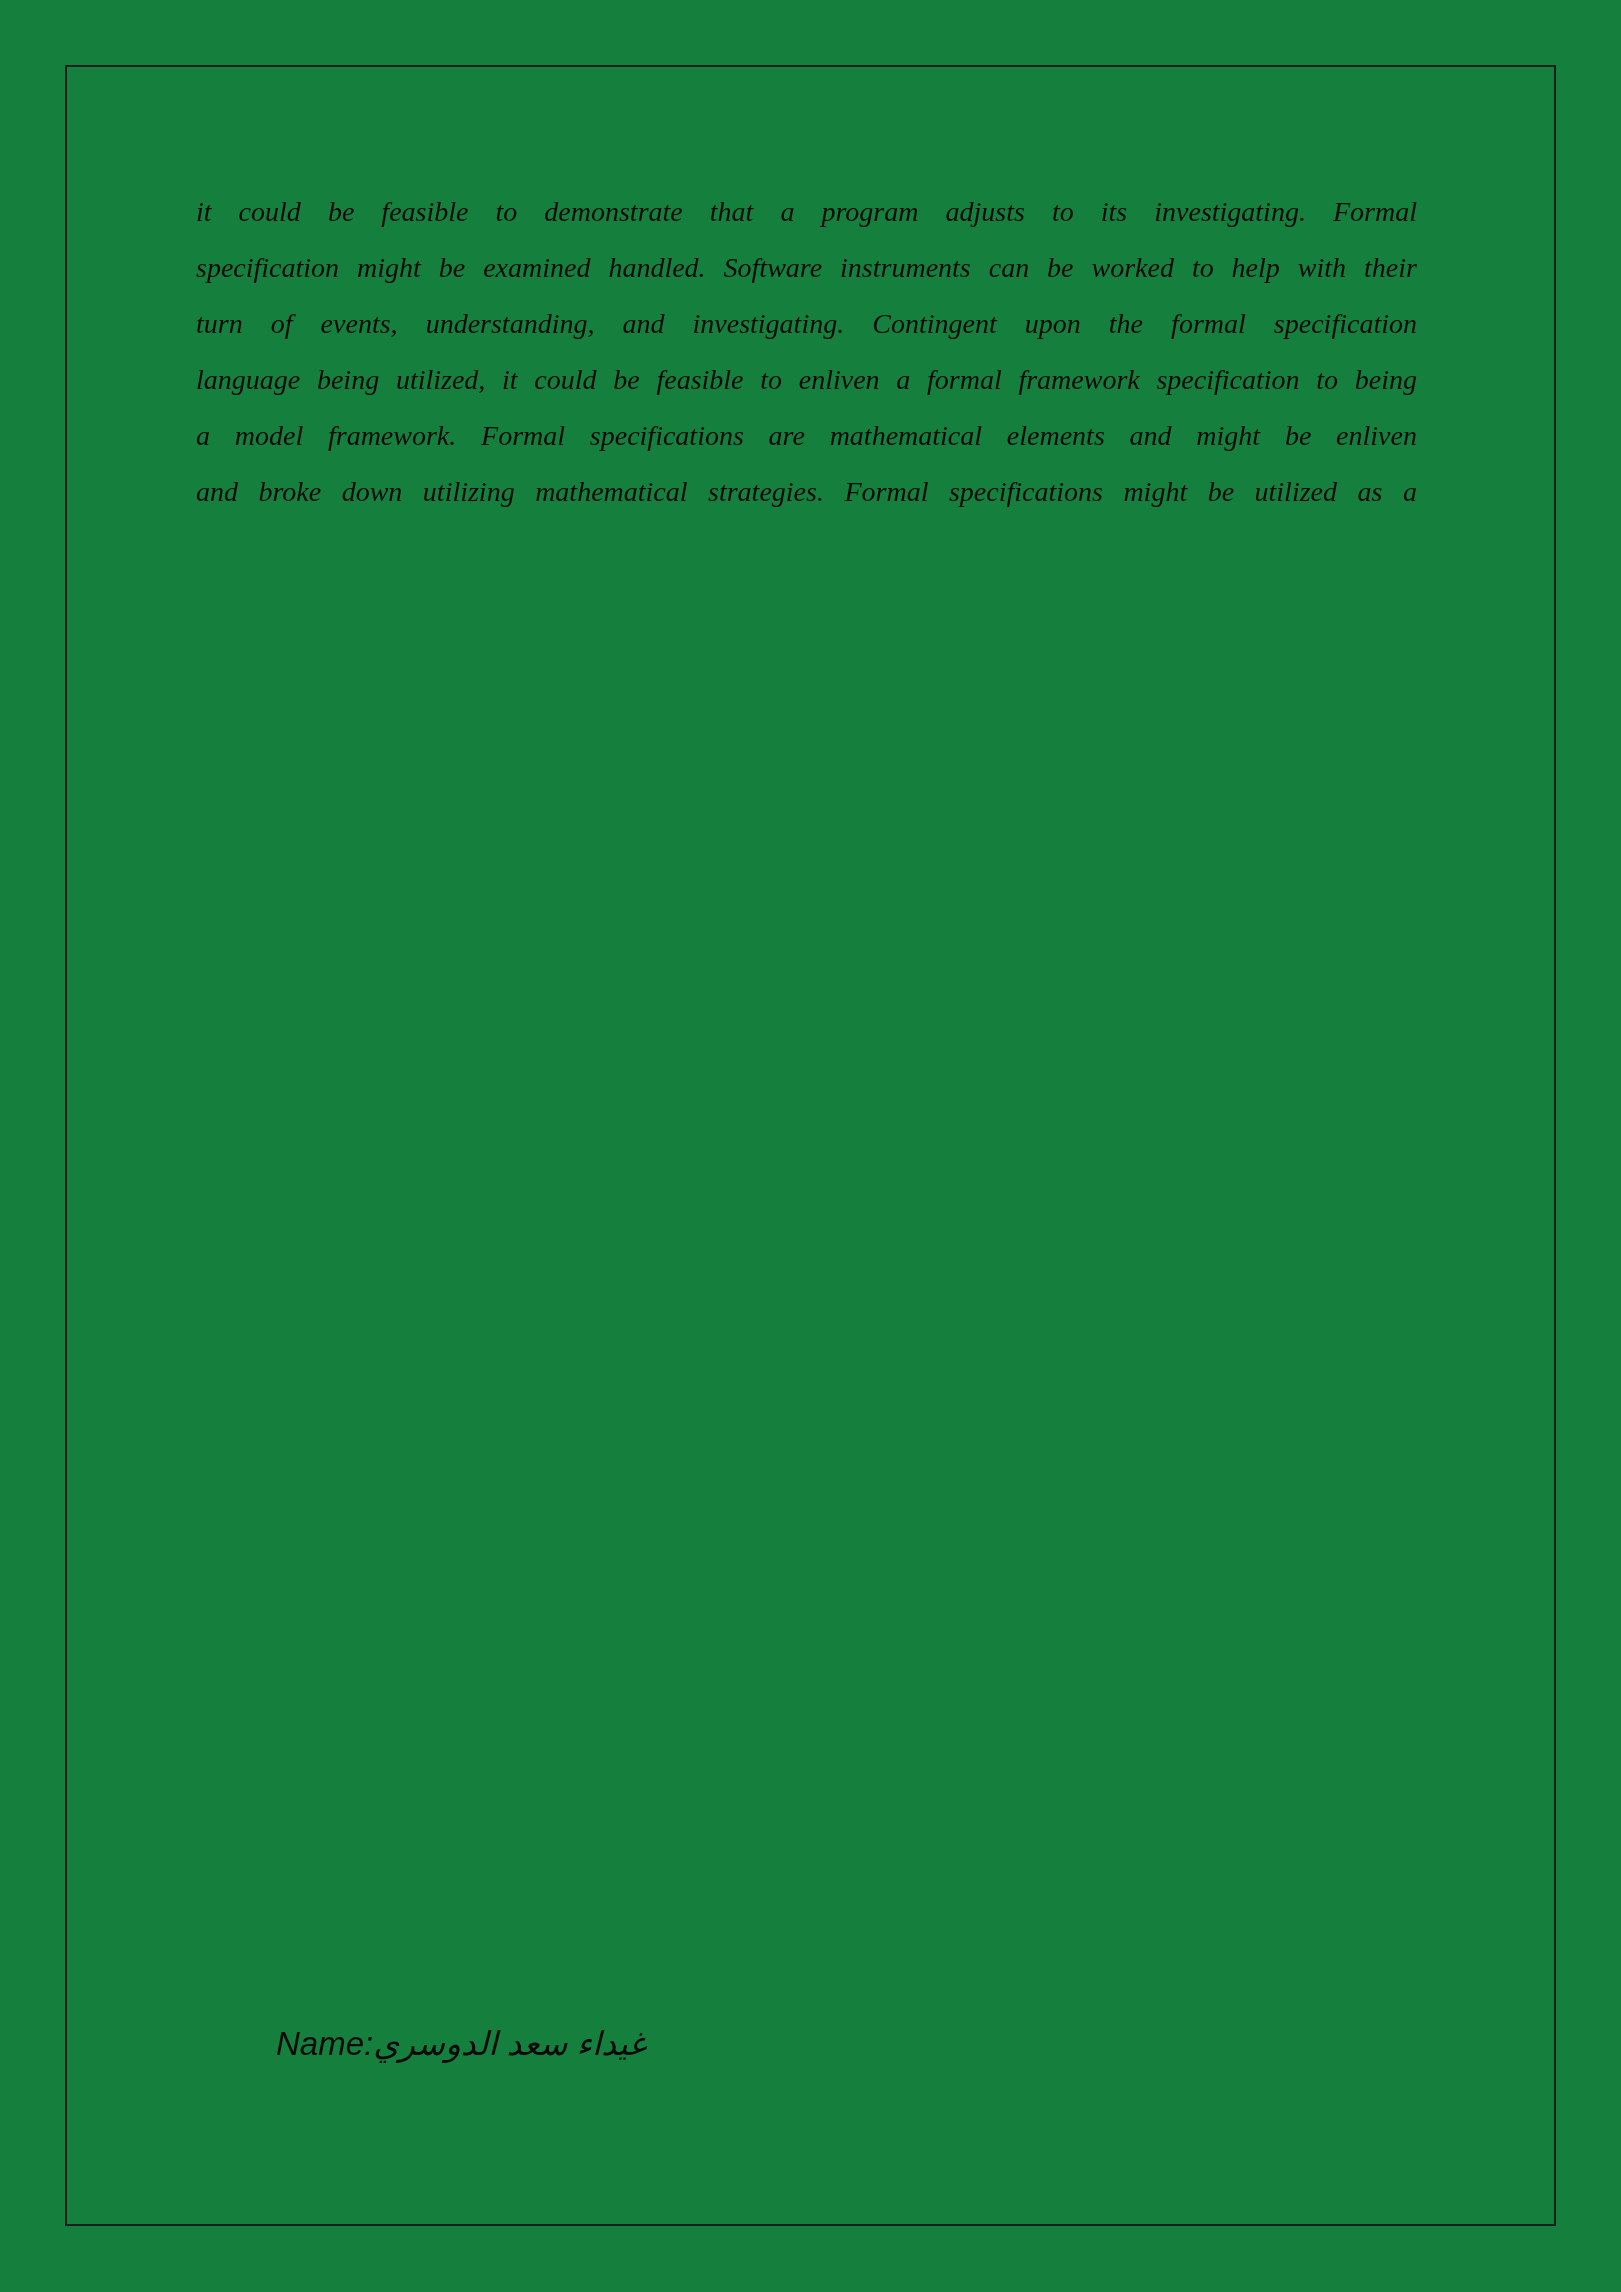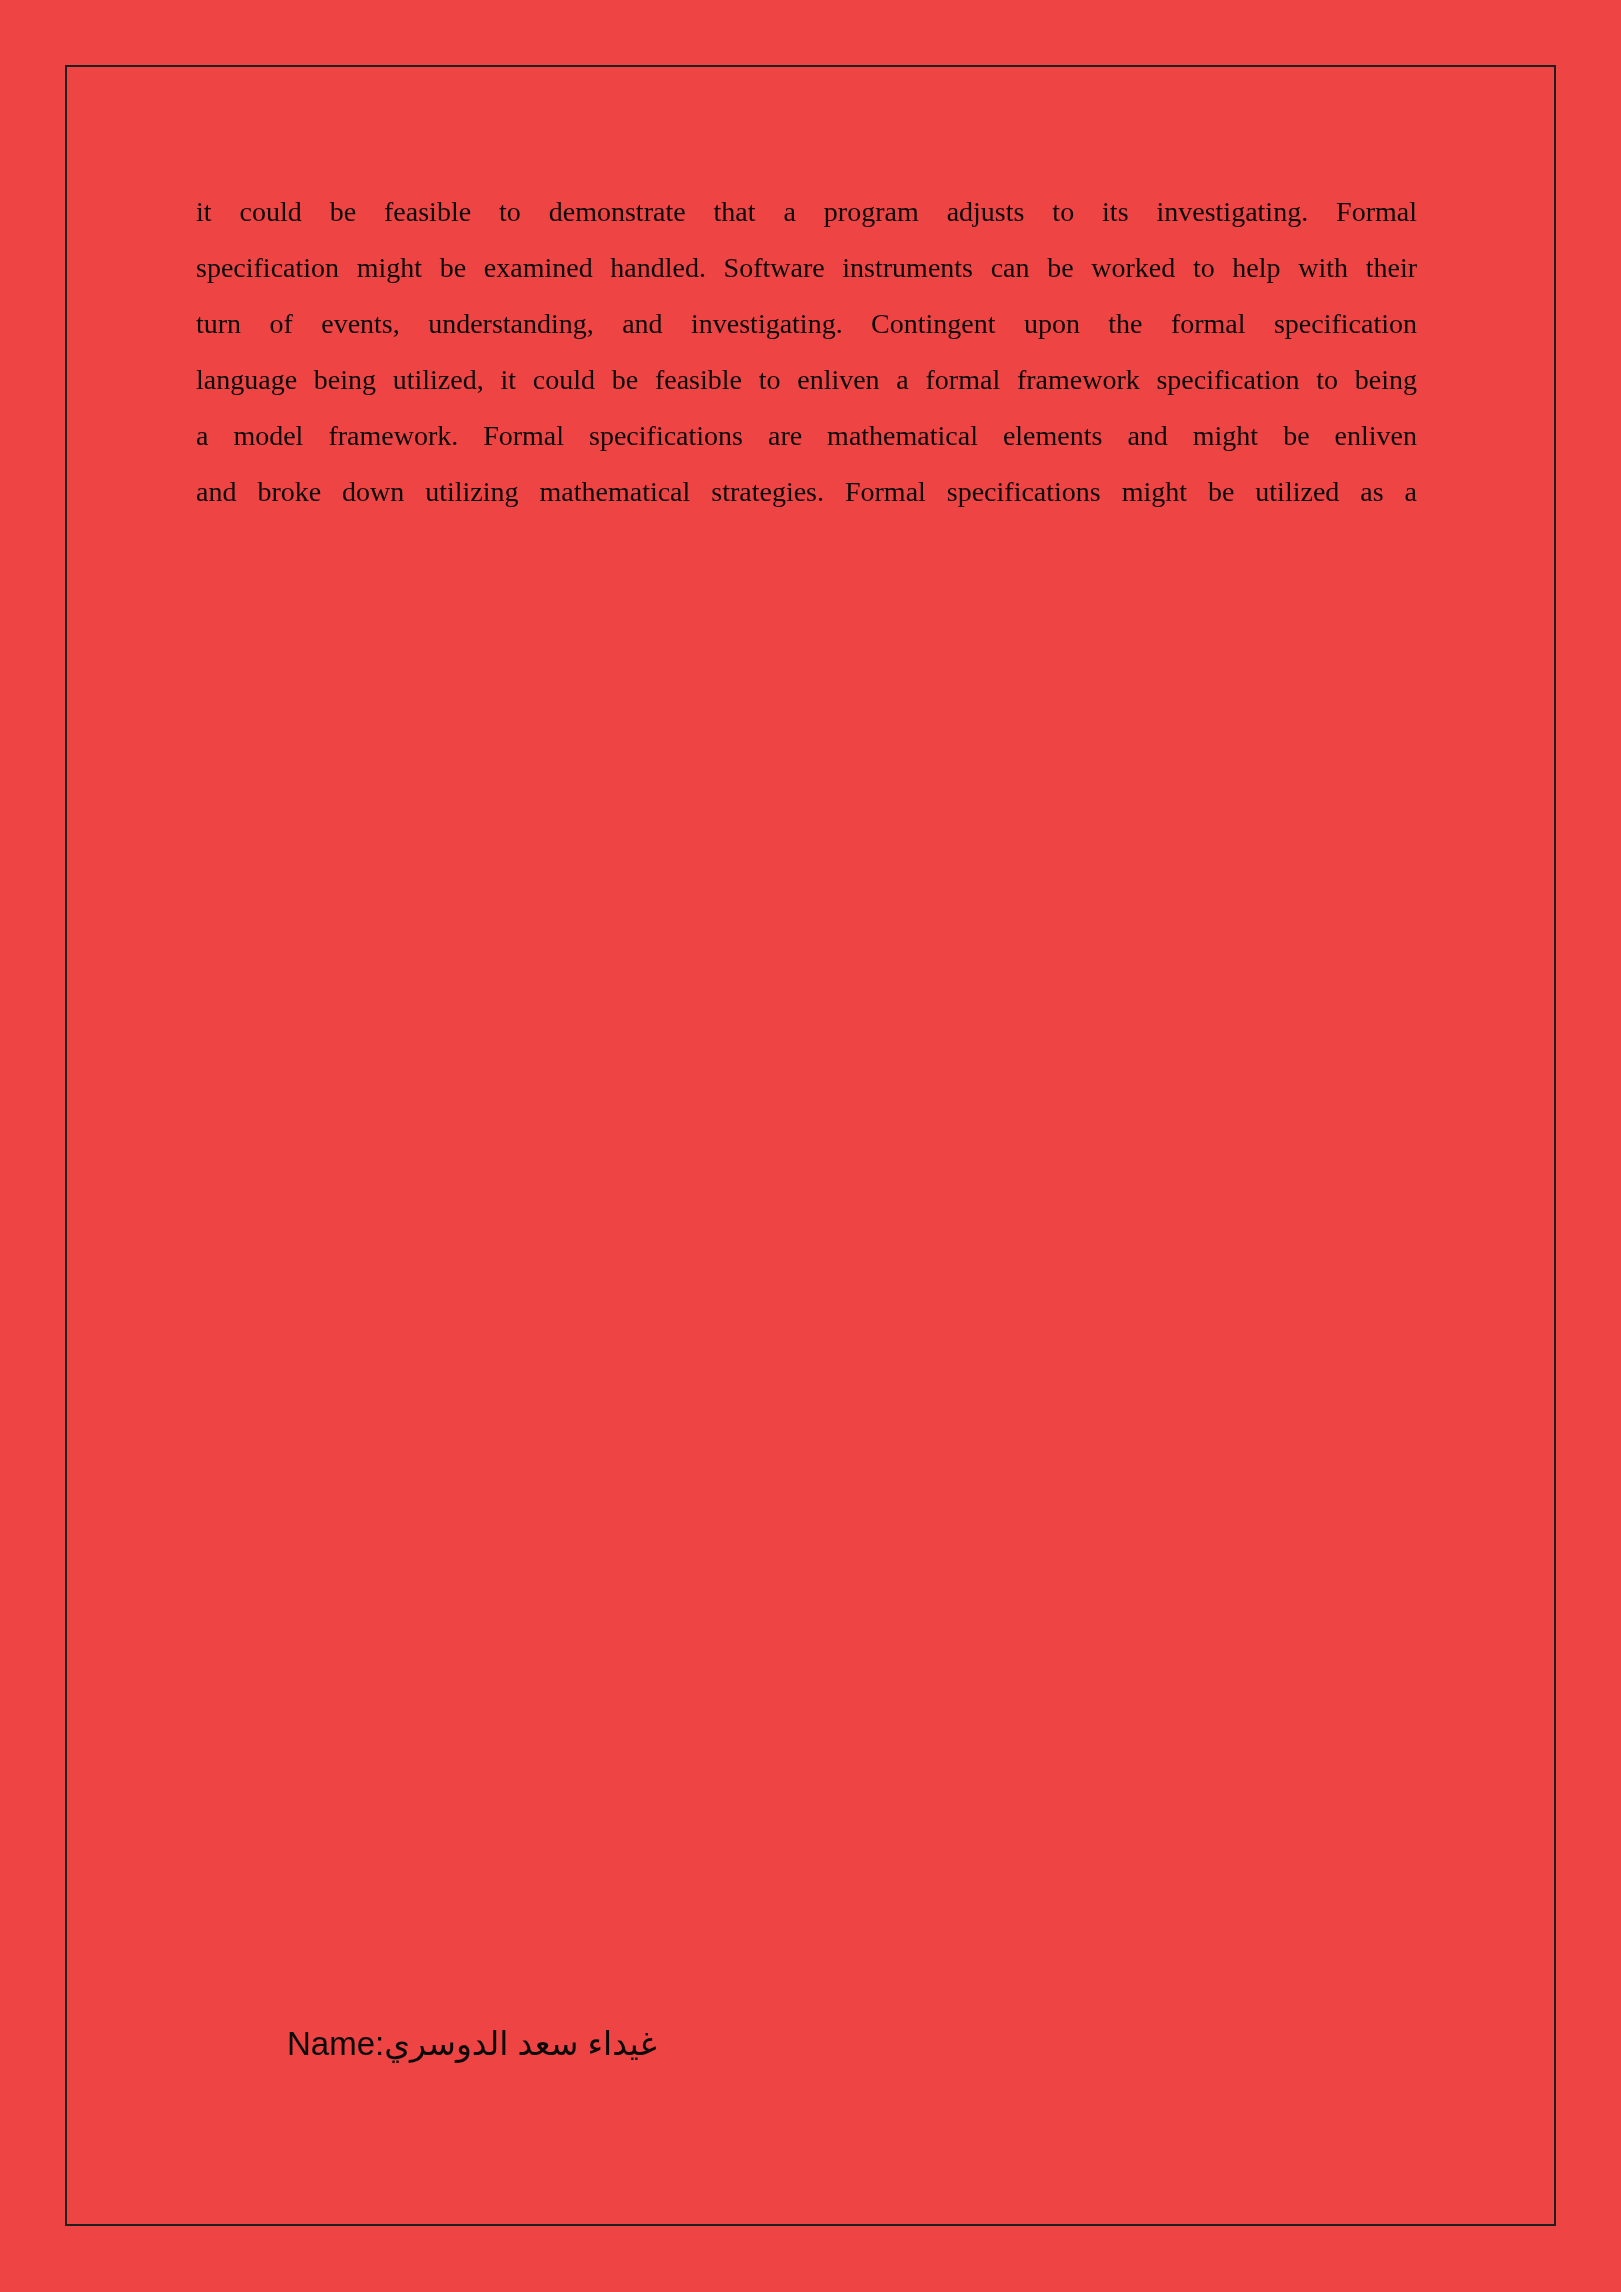--- a/index.html
+++ b/index.html
@@ -42,33 +42,33 @@
   }
   .pline span {
     flex: 0 0 auto;
   }
   .pline-last {
     display: block;
     white-space: nowrap;
   }
   .name-line {
     position: absolute;
-    left: 287px;
+    left: 276px;
     top: 2022px;
     font-family: "Liberation Sans", "DejaVu Sans", sans-serif;
     font-size: 33px;
     line-height: 43px;
     color: #0a0a0a;
     white-space: nowrap;
   }
 </style>
 </head>
 <body>
 
-<div class="page" style="background: #ef4444;">
+<div class="page" style="background: #15803d; font-style: italic;">
   <div class="page-border" style="border-color: rgb(31, 31, 31);"></div>
 
   <div class="paragraph">
       <div class="pline">
         <span>it</span>
         <span>could</span>
         <span>be</span>
         <span>feasible</span>
         <span>to</span>
         <span>demonstrate</span>

